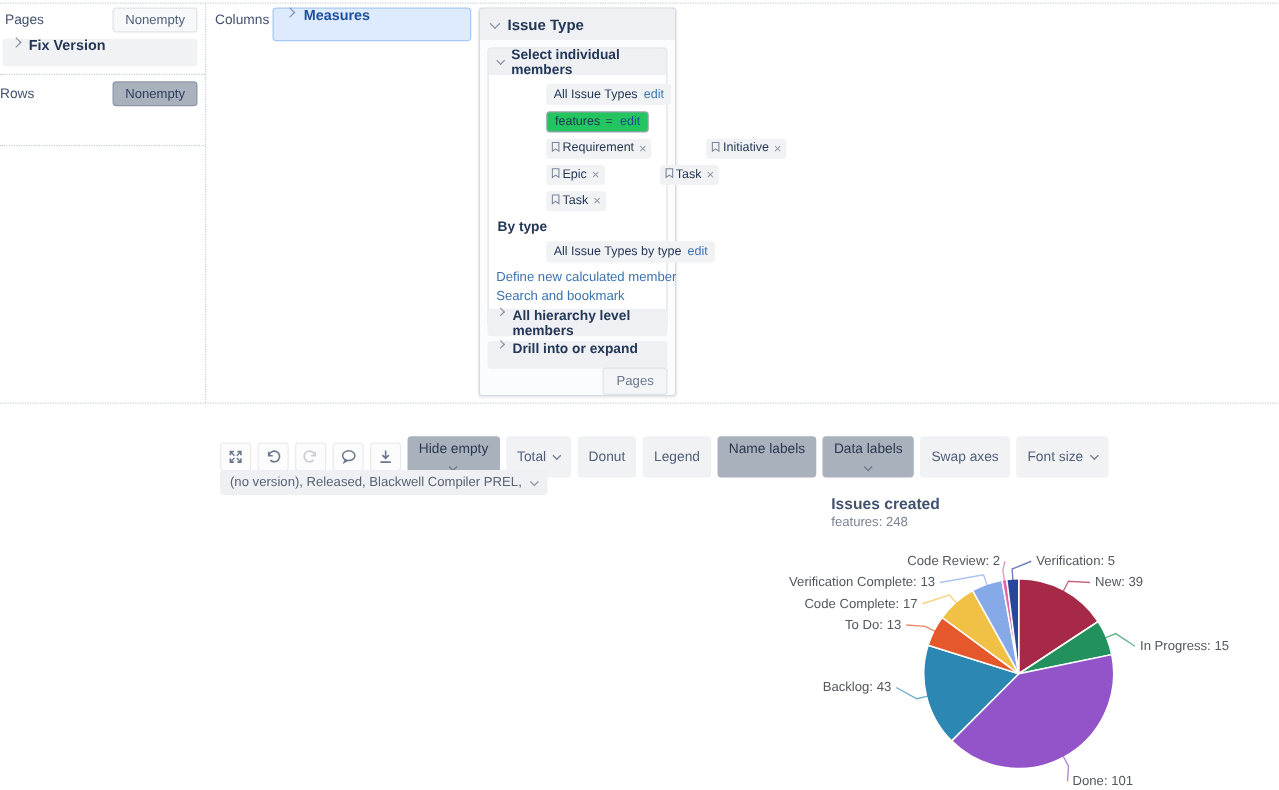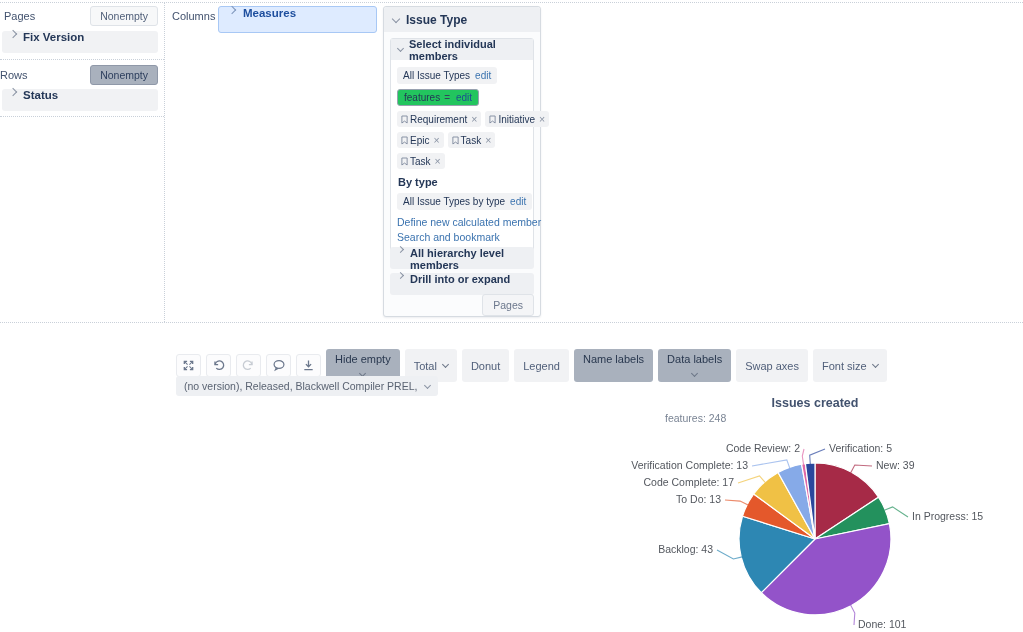--- a/index.html
+++ b/index.html
@@ -30,22 +30,22 @@
   
   .panel{position:absolute;left:383px;top:6px;width:158px;height:311px;background:#fbfcfd;
          border:1px solid #d6dbe1;border-radius:3px;box-sizing:border-box;box-shadow:0 1px 2px rgba(9,30,66,.08);}
   .panel-head{height:25px;background:#eef0f3;border-radius:3px 3px 0 0;display:flex;align-items:center;gap:7px;
          padding:0 9px;font-size:12px;font-weight:700;color:#243757;cursor:pointer;}
   .inner-box{position:absolute;left:6px;right:6px;top:31px;height:223px;background:#fff;border:1px solid #dfe3e8;
          border-radius:3px;box-sizing:border-box;}
   .inner-head{height:21px;background:#eef0f3;display:flex;align-items:center;gap:6px;padding:0 7px;
          font-size:11px;font-weight:700;color:#243757;cursor:pointer;}
   .inner-body{padding:7px 6px 0 6px;}
-  .chip{display:inline-flex;align-items:center;gap:3px;background:#f1f2f4;border-radius:3px;
-        padding:3px 6px;font-size:10px;color:#243757;white-space:nowrap;cursor:pointer;}
+  .chip{display:inline-flex;gap:3px;background:#f1f2f4;border-radius:3px;
+        padding:3px 6px;font-size:10px;color:#243757;white-space:nowrap;cursor:pointer;margin-left:40px;}
   .chip .edit{color:#3b73af;margin-left:2px;cursor:pointer;}
   .chip.sel{background:#22c55e;border:1px solid #98a1b0;padding:2px 6px;}
   .chip.sel .op{color:#35435c;margin:0 1px;}
   .chip.sel .edit{color:#1d4f8f;}
   .chip.mem{padding:2px 4px;gap:2px;}
   .chip .x{color:#8993a4;font-size:10.5px;margin-left:2px;cursor:pointer;}
   .chip-row{display:flex;gap:4px;margin-bottom:5px;}
   .bytype{font-size:11px;font-weight:700;margin:7px 0 5px 1px;}
   .link{display:block;font-size:10.5px;color:#3b73af;line-height:15px;cursor:pointer;white-space:nowrap;}
   .gray-bar{position:absolute;left:6px;right:6px;height:22px;background:#eef0f3;border-radius:3px;
@@ -63,21 +63,21 @@
         border:1px solid #e9ebef;border-radius:3px;cursor:pointer;}
   .tbtn{font-size:11px;padding:4px 9px;border-radius:3px;background:#f1f2f4;color:#505f79;cursor:pointer;
         display:inline-flex;align-items:center;gap:6px;white-space:nowrap;}
   .tbtn.active{background:#a9b1bd;color:#29384f;flex-direction:column;}
   .tbtn .cv{border-color:#6c7687;}
   
   .pagefilter{position:absolute;left:176px;top:376px;width:262px;height:20px;background:#eef0f3;border-radius:3px;
         display:flex;align-items:center;gap:8px;padding:0 8px;box-sizing:border-box;cursor:pointer;}
   .pagefilter .pf-text{font-size:10.5px;color:#5a6372;white-space:nowrap;overflow:hidden;flex:1 1 auto;}
   
-  .chart-title{position:absolute;left:665px;top:396px;width:300px;text-align:center;font-size:12.5px;
+  .chart-title{position:absolute;left:665px;top:396px;width:300px;text-align:left;font-size:12.5px;
         font-weight:700;color:#42526e;}
   .chart-subtitle{position:absolute;left:665px;top:412px;width:300px;text-align:left;font-size:10.5px;color:#7a8494;}
   svg.pielayer{position:absolute;left:0;top:0;pointer-events:none;}
   svg.pielayer path{pointer-events:auto;cursor:pointer;}
   .pie-label{font-family:"Liberation Sans",sans-serif;font-size:10.5px;fill:#53575e;}
 </style>
 </head>
 <body>
 
 <div class="stage">
@@ -90,24 +90,20 @@
 
   <span class="axis-label" style="left:4px;top:10px;">Pages</span>
   <button class="btn-ne" style="right:865px;left:auto;top:6px;">Nonempty</button>
   <div class="dimbar" style="left:2px;top:31px;width:156px;">
     <span class="cv right"></span>
     <span class="dimlabel">Fix Version</span>
   </div>
 
   <span class="axis-label" style="left:0px;top:69px;">Rows</span>
   <button class="btn-ne active" style="right:865px;left:auto;top:65px;">Nonempty</button>
-  <div class="dimbar" style="left:2px;top:89px;width:156px;">
-    <span class="cv right"></span>
-    <span class="dimlabel">Status</span>
-  </div>
 
   <span class="axis-label" style="left:172px;top:10px;">Columns</span>
   <div class="measures-btn">
     <span class="cv right"></span>
     <span class="dimlabel">Measures</span>
   </div>
 
   <div class="panel">
     <div class="panel-head">
       <span class="cv down"></span>

